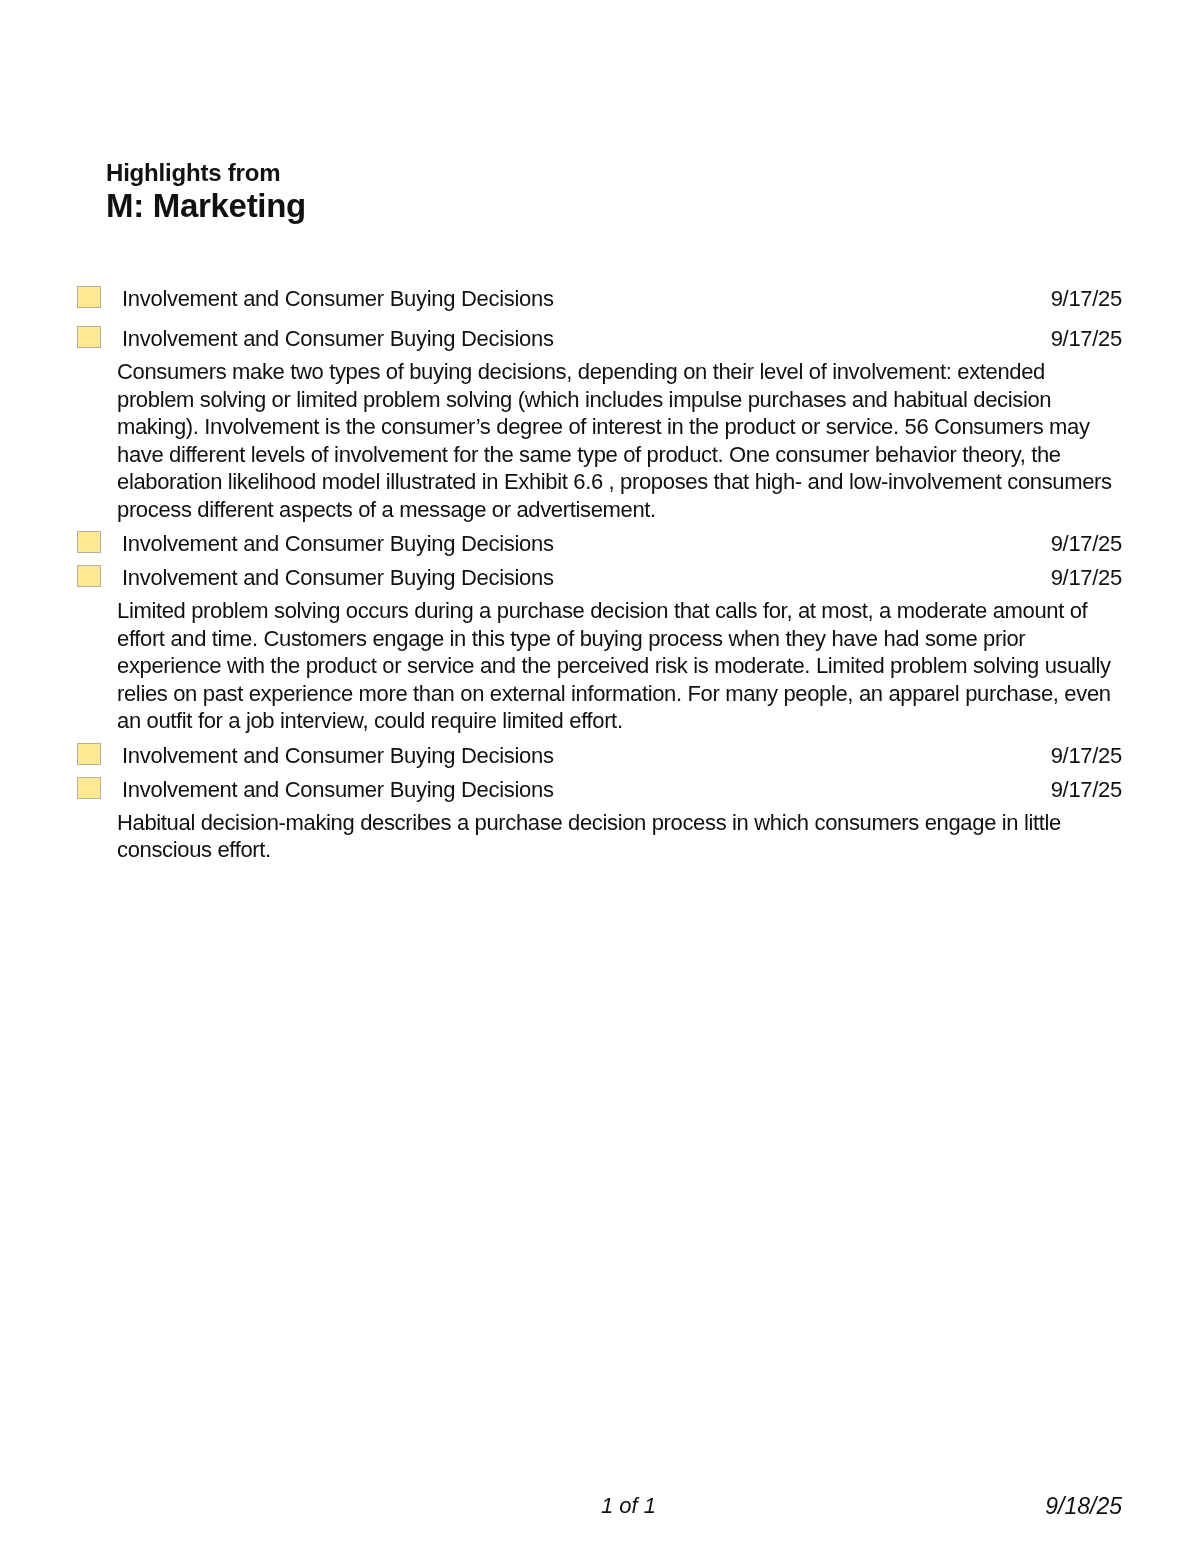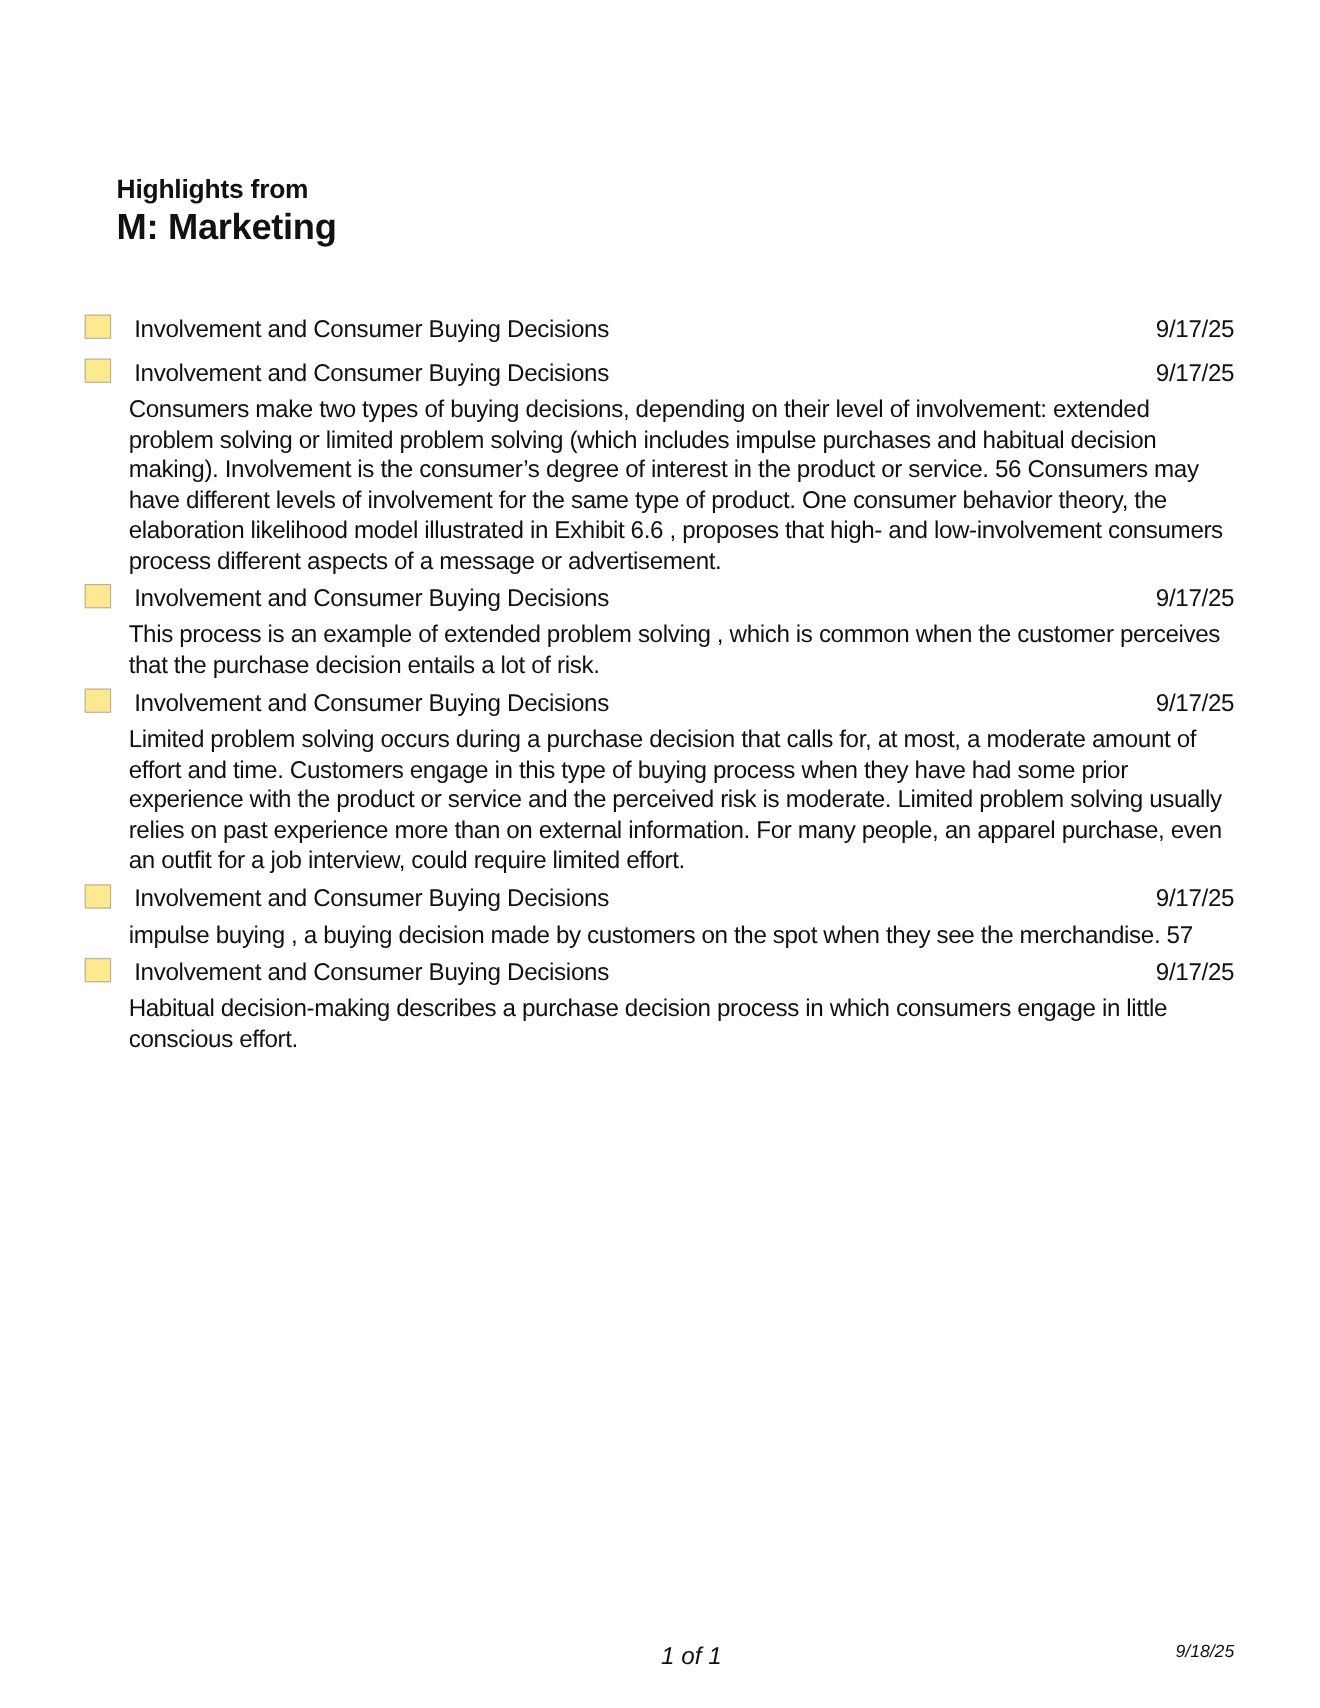--- a/index.html
+++ b/index.html
@@ -18,21 +18,21 @@
     .chk {
       position: absolute; left: 1px; top: 2px; width: 24px; height: 22px;
       background: #fde98f; border: 1.5px solid #b5b09a; box-sizing: border-box;
     }
     .chapter { position: absolute; left: 46px; top: 1px; font-size: 22px; line-height: 28px; letter-spacing: -0.3px; }
     .date { position: absolute; right: 4px; top: 1px; font-size: 22px; line-height: 28px; letter-spacing: -0.3px; }
     .body { margin-left: 41px; font-size: 22px; line-height: 27.5px; letter-spacing: -0.35px; padding-bottom: 6px; }
     .body p { margin: 0; }
 
     .footer-page { position: absolute; left: 601px; top: 1493px; font-size: 22px; font-style: italic; }
-    .footer-date { position: absolute; right: 78px; top: 1493px; font-size: 16px; font-style: italic; }
+    .footer-date { position: absolute; right: 78px; top: 1493px; font-size: 23px; font-style: italic; }
   </style>
 </head>
 <body>
 
 <div class="header">
   <div class="sub">Highlights from</div>
   <div class="title">M: Marketing</div>
 </div>
 
 <div class="list">
@@ -57,44 +57,38 @@
       <p>Consumers make two types of buying decisions, depending on their level of involvement: extended problem solving or limited problem solving (which includes impulse purchases and habitual decision making). Involvement is the consumer’s degree of interest in the product or service. 56 Consumers may have different levels of involvement for the same type of product. One consumer behavior theory, the elaboration likelihood model illustrated in Exhibit 6.6 , proposes that high- and low-involvement consumers process different aspects of a message or advertisement.</p>
     </div>
   </div>
 
   <div class="entry">
     <div class="entry-head">
       <span class="chk"></span>
       <span class="chapter">Involvement and Consumer Buying Decisions</span>
       <span class="date">9/17/25</span>
     </div>
-    <div class="body">
-      <p>This process is an example of extended problem solving , which is common when the customer perceives that the purchase decision entails a lot of risk.</p>
-    </div>
   </div>
 
   <div class="entry">
     <div class="entry-head">
       <span class="chk"></span>
       <span class="chapter">Involvement and Consumer Buying Decisions</span>
       <span class="date">9/17/25</span>
     </div>
     <div class="body">
       <p>Limited problem solving occurs during a purchase decision that calls for, at most, a moderate amount of effort and time. Customers engage in this type of buying process when they have had some prior experience with the product or service and the perceived risk is moderate. Limited problem solving usually relies on past experience more than on external information. For many people, an apparel purchase, even an outfit for a job interview, could require limited effort.</p>
     </div>
   </div>
 
   <div class="entry">
     <div class="entry-head">
       <span class="chk"></span>
       <span class="chapter">Involvement and Consumer Buying Decisions</span>
       <span class="date">9/17/25</span>
-    </div>
-    <div class="body">
-      <p>impulse buying , a buying decision made by customers on the spot when they see the merchandise. 57</p>
     </div>
   </div>
 
   <div class="entry">
     <div class="entry-head">
       <span class="chk"></span>
       <span class="chapter">Involvement and Consumer Buying Decisions</span>
       <span class="date">9/17/25</span>
     </div>
     <div class="body">

